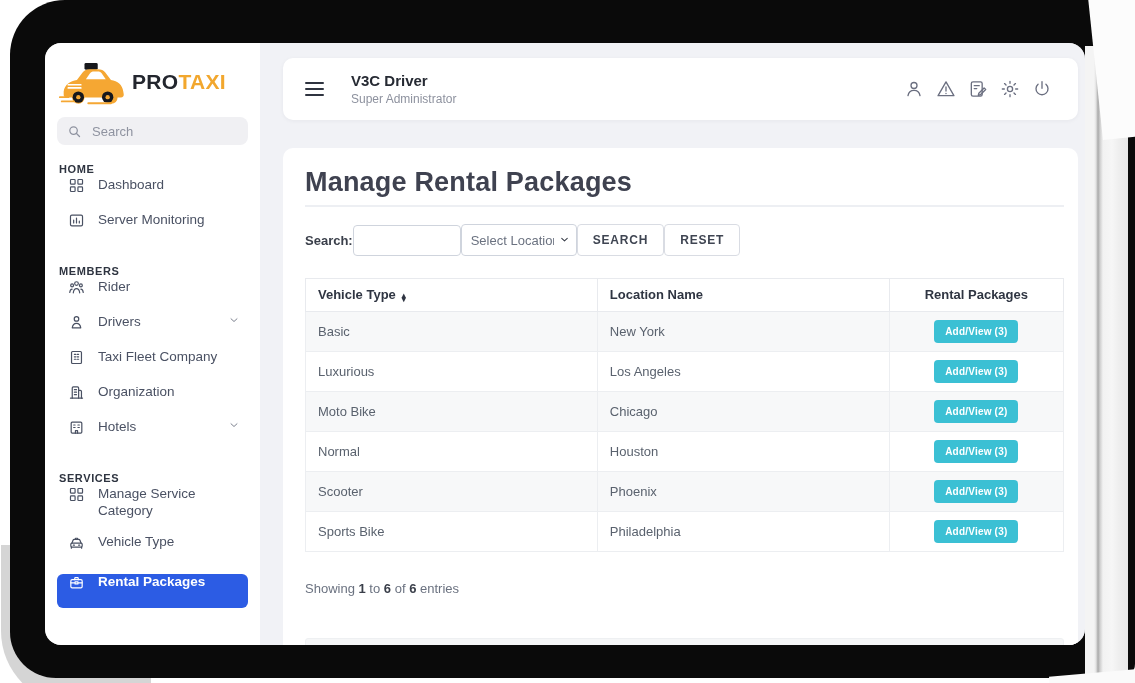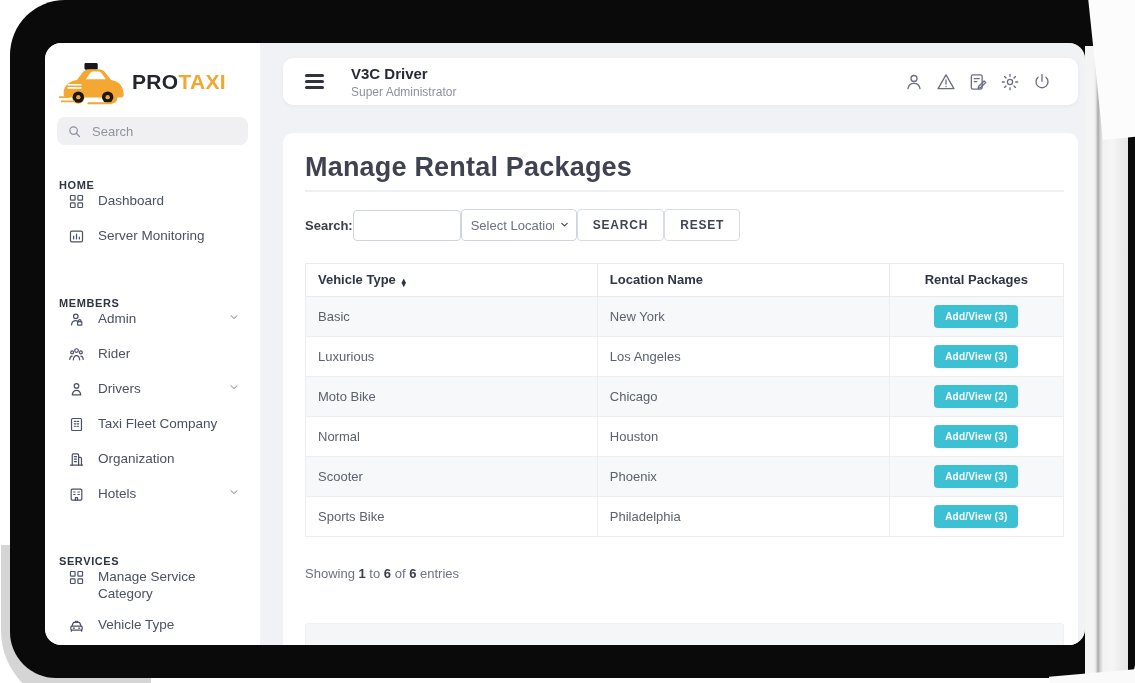--- a/index.html
+++ b/index.html
@@ -19,32 +19,32 @@
   .window{position:absolute;left:45px;top:43px;width:1040px;height:602px;background:#a3a3a3;border-radius:16px;display:flex;overflow:hidden}
 
   
   .sidebar{width:215px;flex:none;background:#fff;padding:10px 12px 0}
   .logo{display:flex;align-items:center;gap:4px;height:58px;padding-left:1px;cursor:pointer}
   .logo-text{font-size:21px;font-weight:800;letter-spacing:.3px;color:#23262e;white-space:nowrap}
   .logo-text .taxi{color:#f2a72e}
   .searchbox{display:flex;align-items:center;gap:8px;height:28px;background:#f0f0f3;border-radius:8px;padding:0 10px;margin-top:6px}
   .searchbox input{border:0;background:transparent;outline:none;font:13px "Liberation Sans",sans-serif;color:#5a6070;width:130px}
   .searchbox input::placeholder{color:#8f93a0}
-  .nav-label{font-size:11px;font-weight:700;color:#2e3440;letter-spacing:.6px;margin:34px 2px 2px}
+  .nav-label{font-size:11px;font-weight:700;color:#2e3440;letter-spacing:.6px;margin:18px 2px 2px}
   .nav-item{display:flex;gap:13px;min-height:35px;padding:0 8px 0 11px;border-radius:6px;
             font-size:13.5px;color:#4a5163;cursor:pointer}
   .nav-item svg{flex:none}
   .nav-item .lbl{line-height:1.25}
   .nav-item .chev{margin-left:auto;color:#7d828f;display:flex}
   .nav-item.tall{min-height:48px}
   .nav-item.active{background:#2c5ce4;color:#fff;font-weight:700;min-height:34px;margin-top:5px}
 
   
   .main{flex:1;background:#f1f2f6;padding:15px 7px 0 23px;display:flex;flex-direction:column}
-  .topbar{height:47px;flex:none;background:#fff;border-radius:10px;display:flex;align-items:center;
+  .topbar{height:62px;flex:none;background:#fff;border-radius:10px;display:flex;align-items:center;
           padding:0 26px 0 22px;box-shadow:0 1px 4px rgba(30,34,50,.05)}
   .burger{width:19px;display:flex;flex-direction:column;gap:3.5px;cursor:pointer}
   .burger span{height:2.4px;background:#2f3440;border-radius:2px}
   .tb-titles{margin-left:27px}
   .tb-title{font-size:15px;font-weight:700;color:#262a33}
   .tb-sub{font-size:12px;color:#8d919e;margin-top:3px}
   .tb-icons{margin-left:auto;display:flex;gap:12px;color:#6b6f80;align-items:center}
   .tb-icons svg{cursor:pointer}
 
   .content{margin-top:28px;background:#fff;border-radius:10px;height:560px;flex:none;padding:19px 14px 0 22px}
@@ -130,34 +130,20 @@
           <rect x="3.5" y="4.5" width="17" height="15" rx="2"></rect>
           <path d="M8 15.5v-4M12 15.5V8.5M16 15.5V13"></path>
         </svg>
       <span class="lbl">Server Monitoring</span>
     </div>
 
     <div class="nav-label">MEMBERS</div>
 
     <div class="nav-item">
       <svg width="17" height="17" viewBox="0 0 24 24" fill="none" stroke="currentColor" stroke-width="1.7" stroke-linecap="round" stroke-linejoin="round">
-          <circle cx="11" cy="7.5" r="3.2"></circle>
-          <path d="M5 19.5c.5-3.8 3-5.8 6-5.8 1 0 2 .2 2.8.7"></path>
-          <rect x="13.5" y="15" width="6" height="5" rx="1"></rect>
-          <path d="M14.8 15v-1.2a1.7 1.7 0 0 1 3.4 0V15"></path>
-        </svg>
-      <span class="lbl">Admin</span>
-      <span class="chev">
-          <svg width="12" height="12" viewBox="0 0 24 24" fill="none" stroke="currentColor" stroke-width="2" stroke-linecap="round" stroke-linejoin="round">
-            <path d="M6 9.5l6 5.5 6-5.5"></path>
-          </svg>
-        </span>
-    </div>
-    <div class="nav-item">
-      <svg width="17" height="17" viewBox="0 0 24 24" fill="none" stroke="currentColor" stroke-width="1.7" stroke-linecap="round" stroke-linejoin="round">
           <circle cx="12" cy="6.5" r="2.6"></circle>
           <circle cx="5.8" cy="9" r="2"></circle>
           <circle cx="18.2" cy="9" r="2"></circle>
           <path d="M2.5 19c.3-3 1.8-4.6 3.3-4.6M21.5 19c-.3-3-1.8-4.6-3.3-4.6M7.5 19.5c.4-4 2.3-6 4.5-6s4.1 2 4.5 6"></path>
         </svg>
       <span class="lbl">Rider</span>
     </div>
     <div class="nav-item">
       <svg width="17" height="17" viewBox="0 0 24 24" fill="none" stroke="currentColor" stroke-width="1.7" stroke-linecap="round" stroke-linejoin="round">
           <circle cx="12" cy="7" r="3.2"></circle>

